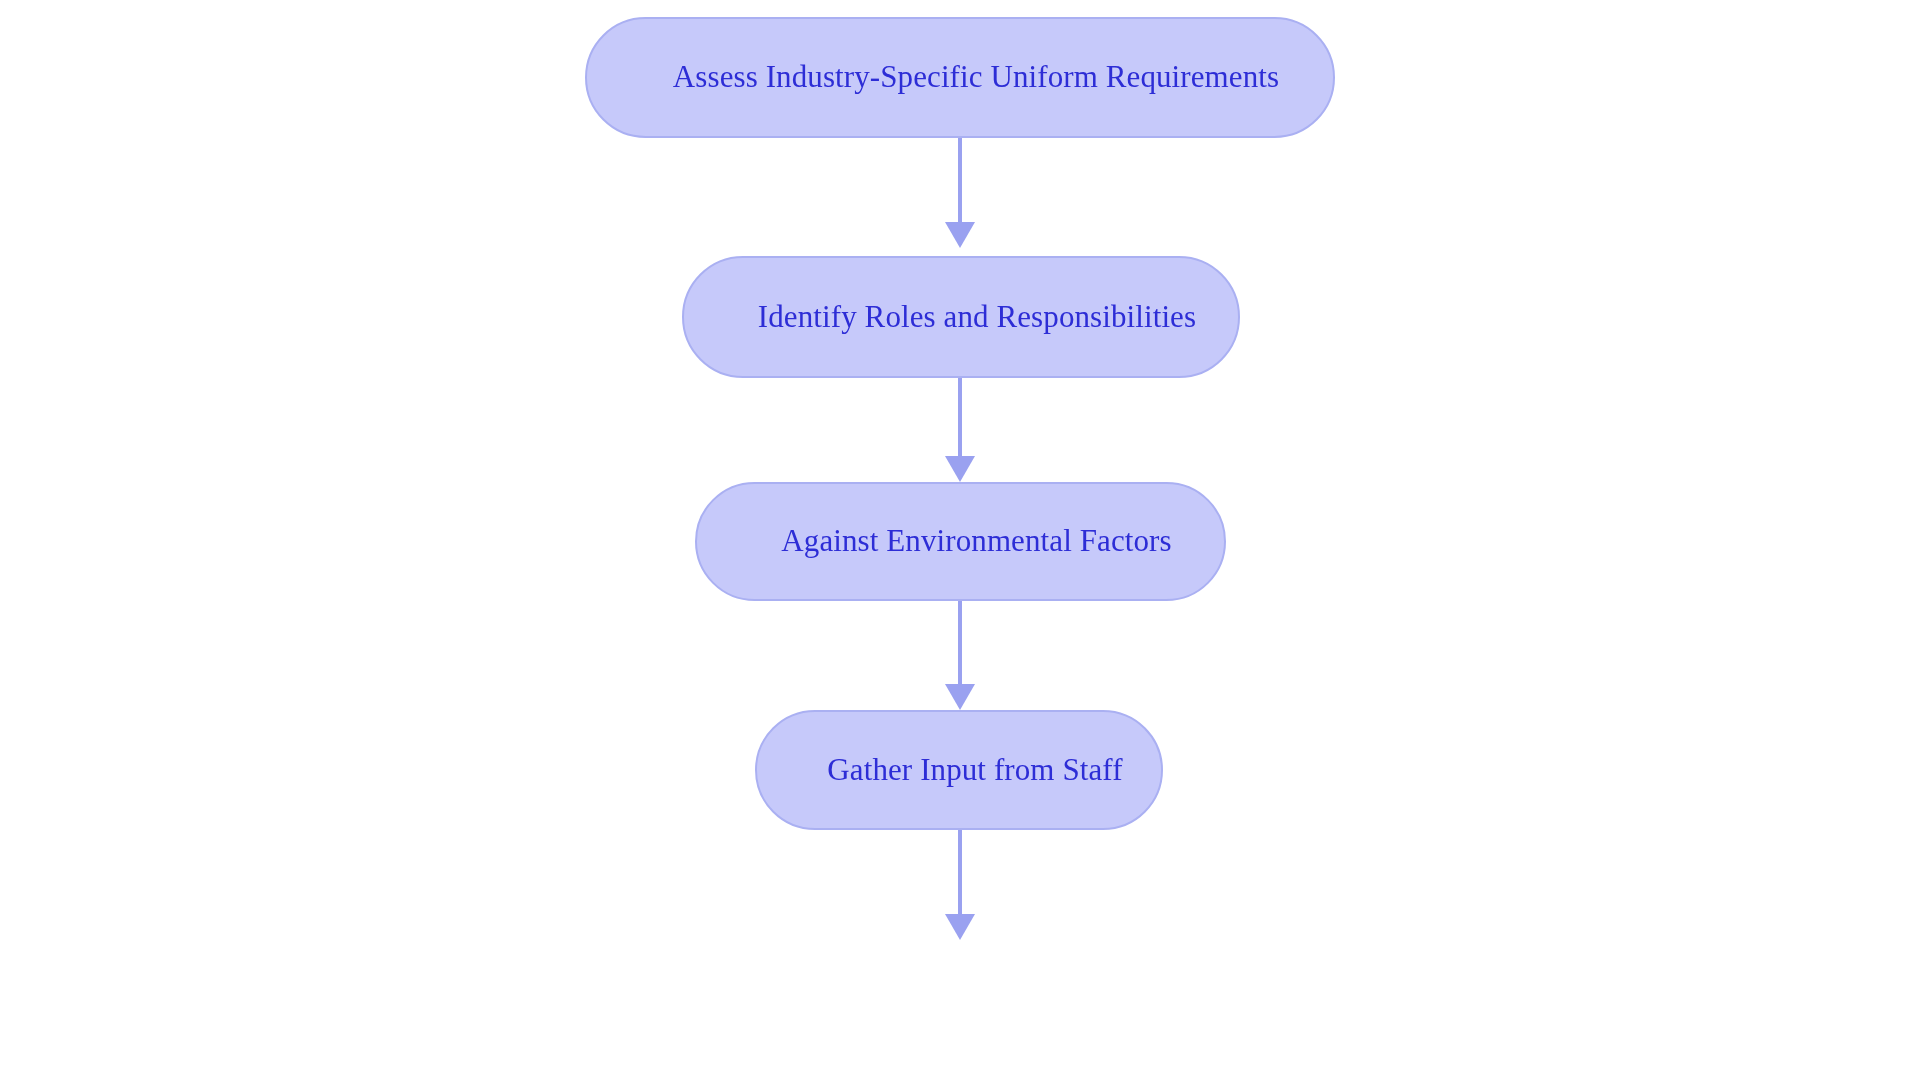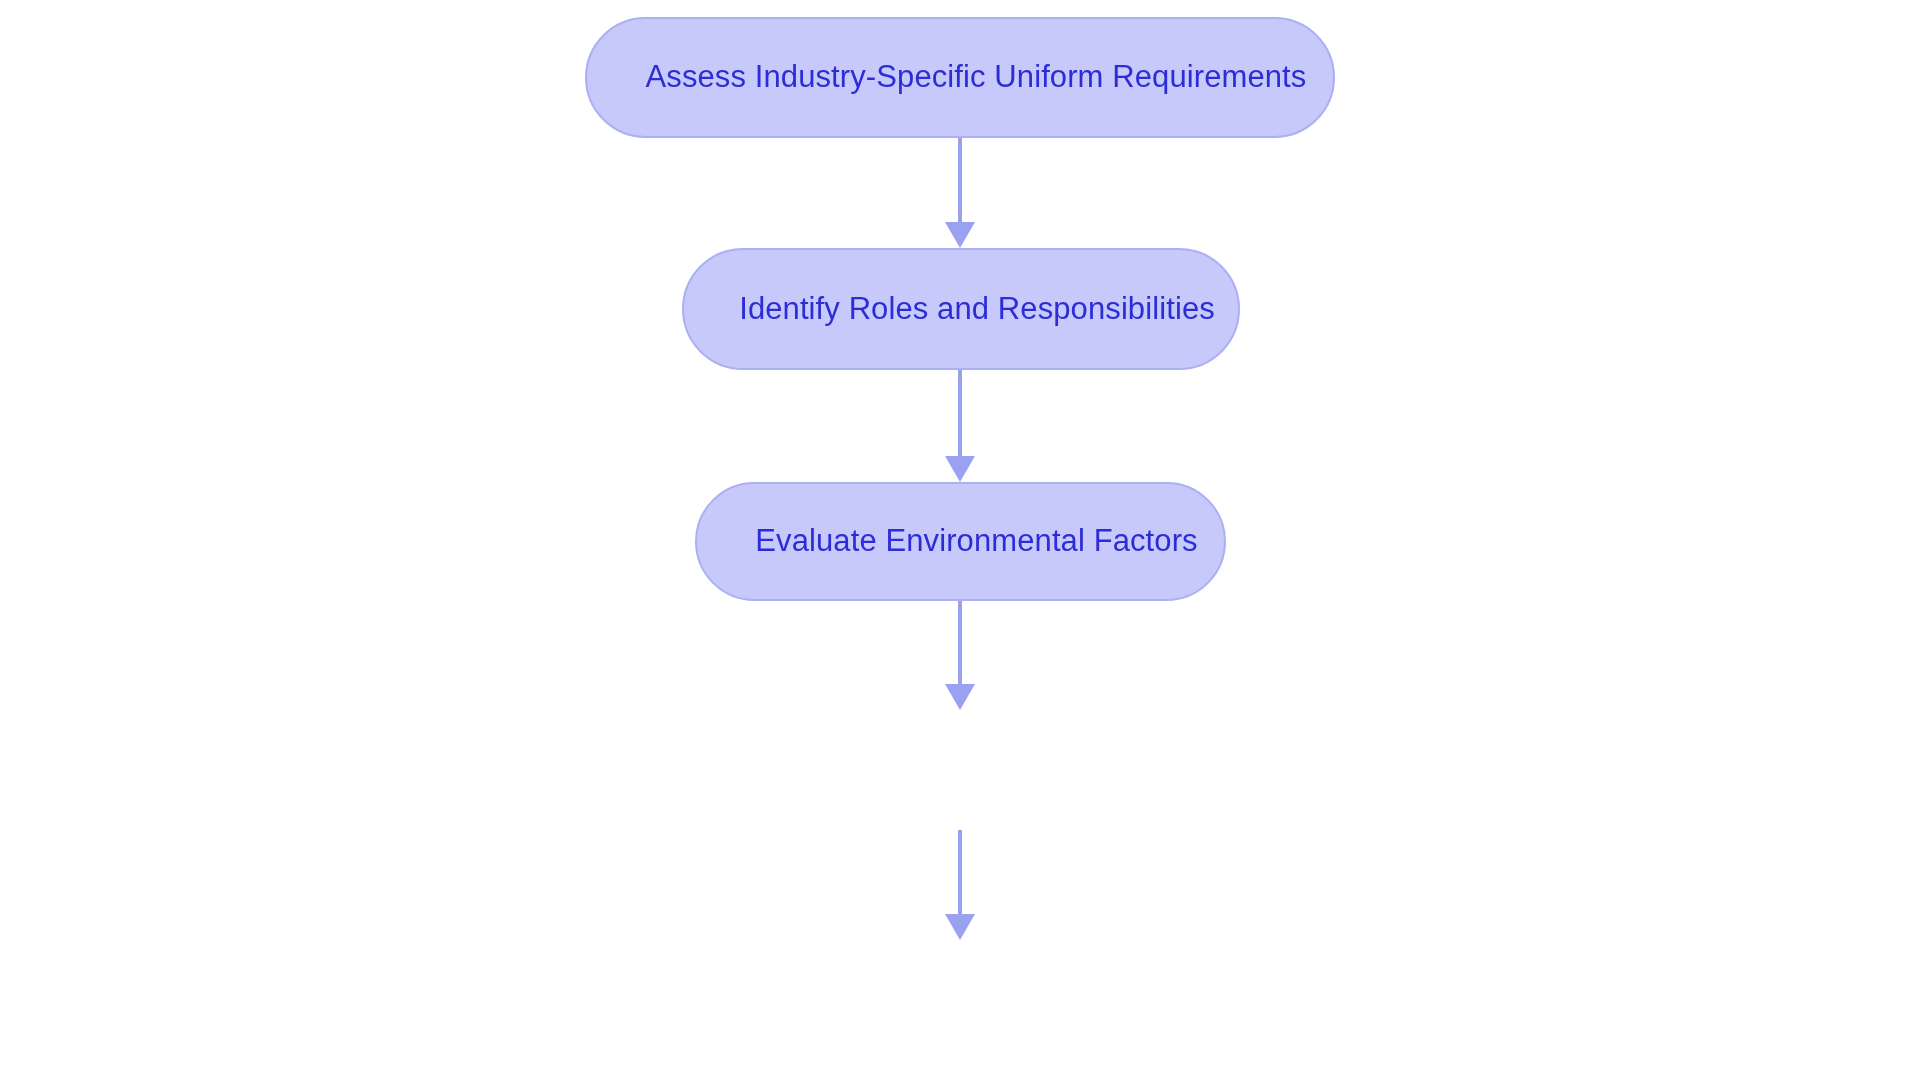--- a/index.html
+++ b/index.html
@@ -35,27 +35,27 @@
   }
 
   .node-label {
     color: #2d2dd6;
     font-size: 31px;
     font-weight: 400;
     letter-spacing: 0.1px;
     line-height: 1.1;
     white-space: nowrap;
     text-align: left;
-    font-family: Liberation Sans, sans-serif;
+    font-family: Liberation Serif, serif;
     margin-left: 32px;
   }
 
   
   #node-0 { left: 585px;  top: 17px;   width: 750px; height: 121px; }
-  #node-1 { left: 682px;  top: 248px;  width: 558px; height: 122px; }
+  #node-1 { left: 682px;  top: 256px;  width: 558px; height: 122px; }
   #node-2 { left: 695px;  top: 482px;  width: 531px; height: 119px; }
   #node-3 { left: 755px;  top: 710px;  width: 408px; height: 120px; }
   #node-4 { left: 645px;  top: 940px;  width: 633px; height: 122px; }
 
   
   .edge {
     position: absolute;
     z-index: 1;
   }
   .edge-line {
@@ -105,28 +105,31 @@
   <div class="node" id="node-1">
     <span class="node-label">Identify Roles and Responsibilities</span>
   </div>
 
   <div class="edge" id="edge-1">
     <div class="edge-line"></div>
     <div class="edge-head"></div>
   </div>
 
   <div class="node" id="node-2">
-    <span class="node-label">Evaluate Environmental Factors</span>
+    <span class="node-label">Against Environmental Factors</span>
   </div>
 
   <div class="edge" id="edge-2">
     <div class="edge-line"></div>
     <div class="edge-head"></div>
   </div>
 
+  <div class="node" id="node-3">
+    <span class="node-label">Gather Input from Staff</span>
+  </div>
 
   <div class="edge" id="edge-3">
     <div class="edge-line"></div>
     <div class="edge-head"></div>
   </div>
 
 
 </div>
 
 </body></html>

